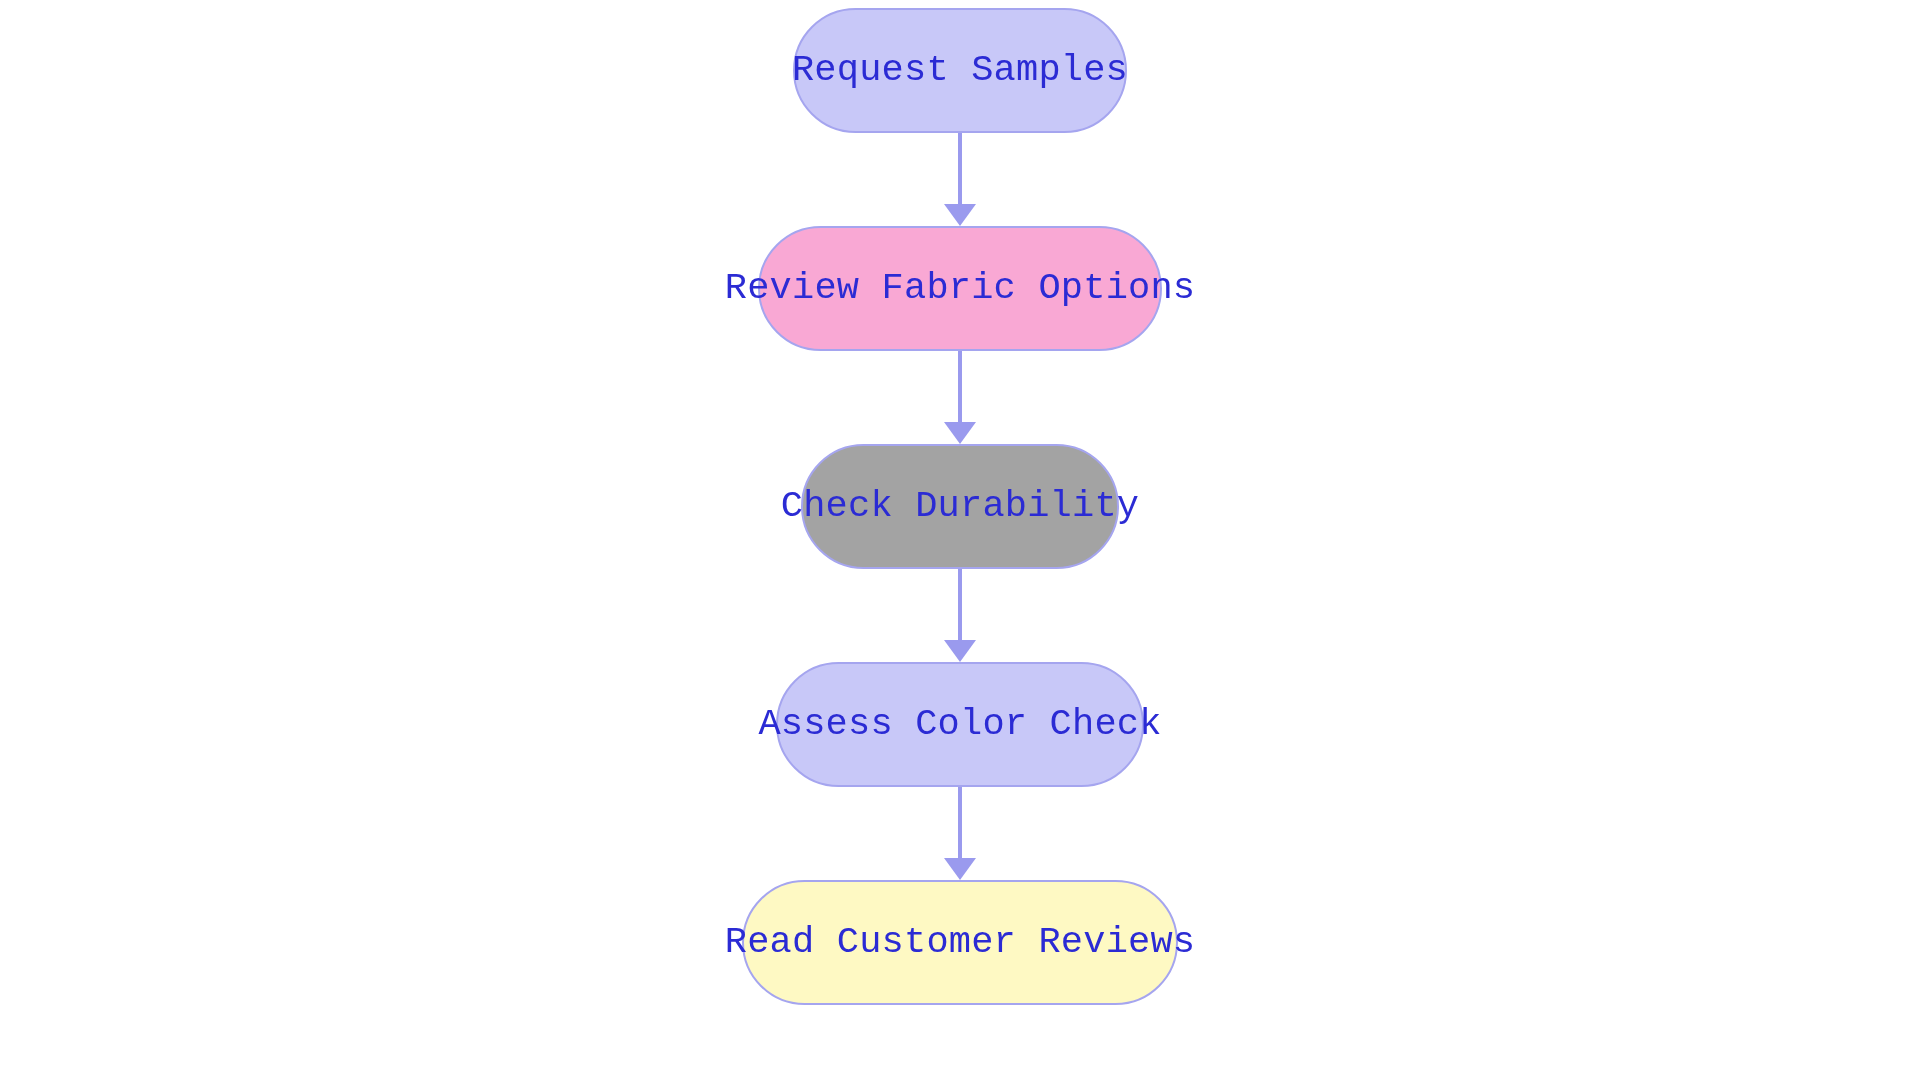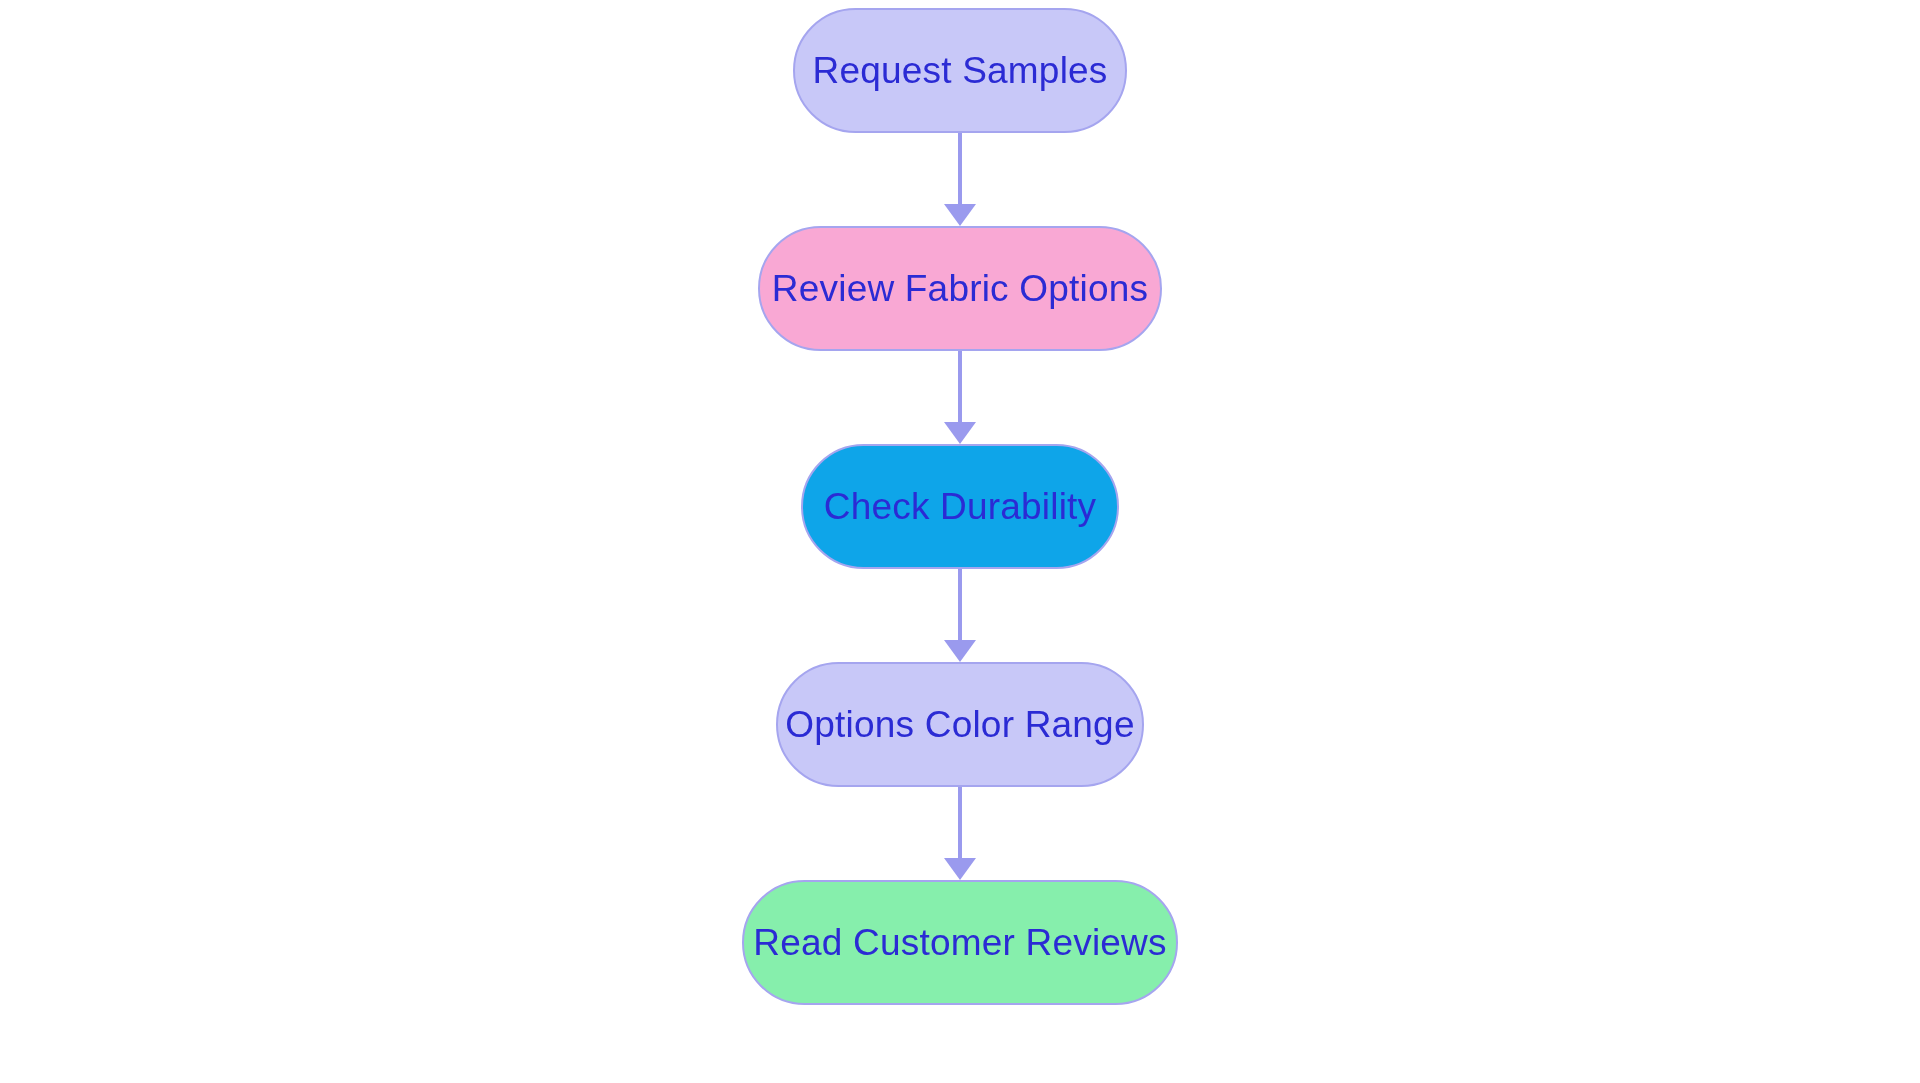--- a/index.html
+++ b/index.html
@@ -9,21 +9,21 @@
     height: 1083px;
     background: #ffffff;
     overflow: hidden;
   }
 
   #flowchart-canvas {
     position: relative;
     width: 1920px;
     height: 1083px;
     background: #ffffff;
-    font-family: Liberation Sans, sans-serif;
+    font-family: Liberation Mono, monospace;
     display: flex;
     flex-direction: column;
     align-items: center;
   }
 
   .flow-column {
     position: relative;
     width: 1920px;
     height: 1083px;
     display: flex;
@@ -108,36 +108,36 @@
 
     <div class="flow-node w-2" style="background: #f9a8d4; border-color: rgb(165, 165, 239);">
       <span class="flow-node-label" style="color: rgb(43, 43, 212);">Review Fabric Options</span>
     </div>
 
     <div class="flow-connector">
       <div class="connector-line" style="background: rgb(154, 154, 238);"></div>
       <div class="connector-arrowhead" style="border-top-color: rgb(154, 154, 238);"></div>
     </div>
 
-    <div class="flow-node w-3" style="background: #0ea5e9; border-color: rgb(165, 165, 239); align-items: center;">
+    <div class="flow-node w-3" style="background: #a3a3a3; border-color: rgb(165, 165, 239); align-items: center;">
       <span class="flow-node-label" style="color: rgb(43, 43, 212);">Check Durability</span>
     </div>
 
     <div class="flow-connector">
       <div class="connector-line" style="background: rgb(154, 154, 238);"></div>
       <div class="connector-arrowhead" style="border-top-color: rgb(154, 154, 238);"></div>
     </div>
 
     <div class="flow-node w-4" style="background: rgb(200, 200, 248); border-color: rgb(165, 165, 239);">
-      <span class="flow-node-label" style="color: rgb(43, 43, 212);">Options Color Range</span>
+      <span class="flow-node-label" style="color: rgb(43, 43, 212);">Assess Color Check</span>
     </div>
 
     <div class="flow-connector">
       <div class="connector-line" style="background: rgb(154, 154, 238);"></div>
       <div class="connector-arrowhead" style="border-top-color: rgb(154, 154, 238);"></div>
     </div>
 
-    <div class="flow-node w-5" style="background: #86efac; border-color: rgb(165, 165, 239);">
+    <div class="flow-node w-5" style="background: #fef9c3; border-color: rgb(165, 165, 239);">
       <span class="flow-node-label" style="color: rgb(43, 43, 212);">Read Customer Reviews</span>
     </div>
 
   </div>
 </div>
 
 </body></html>

